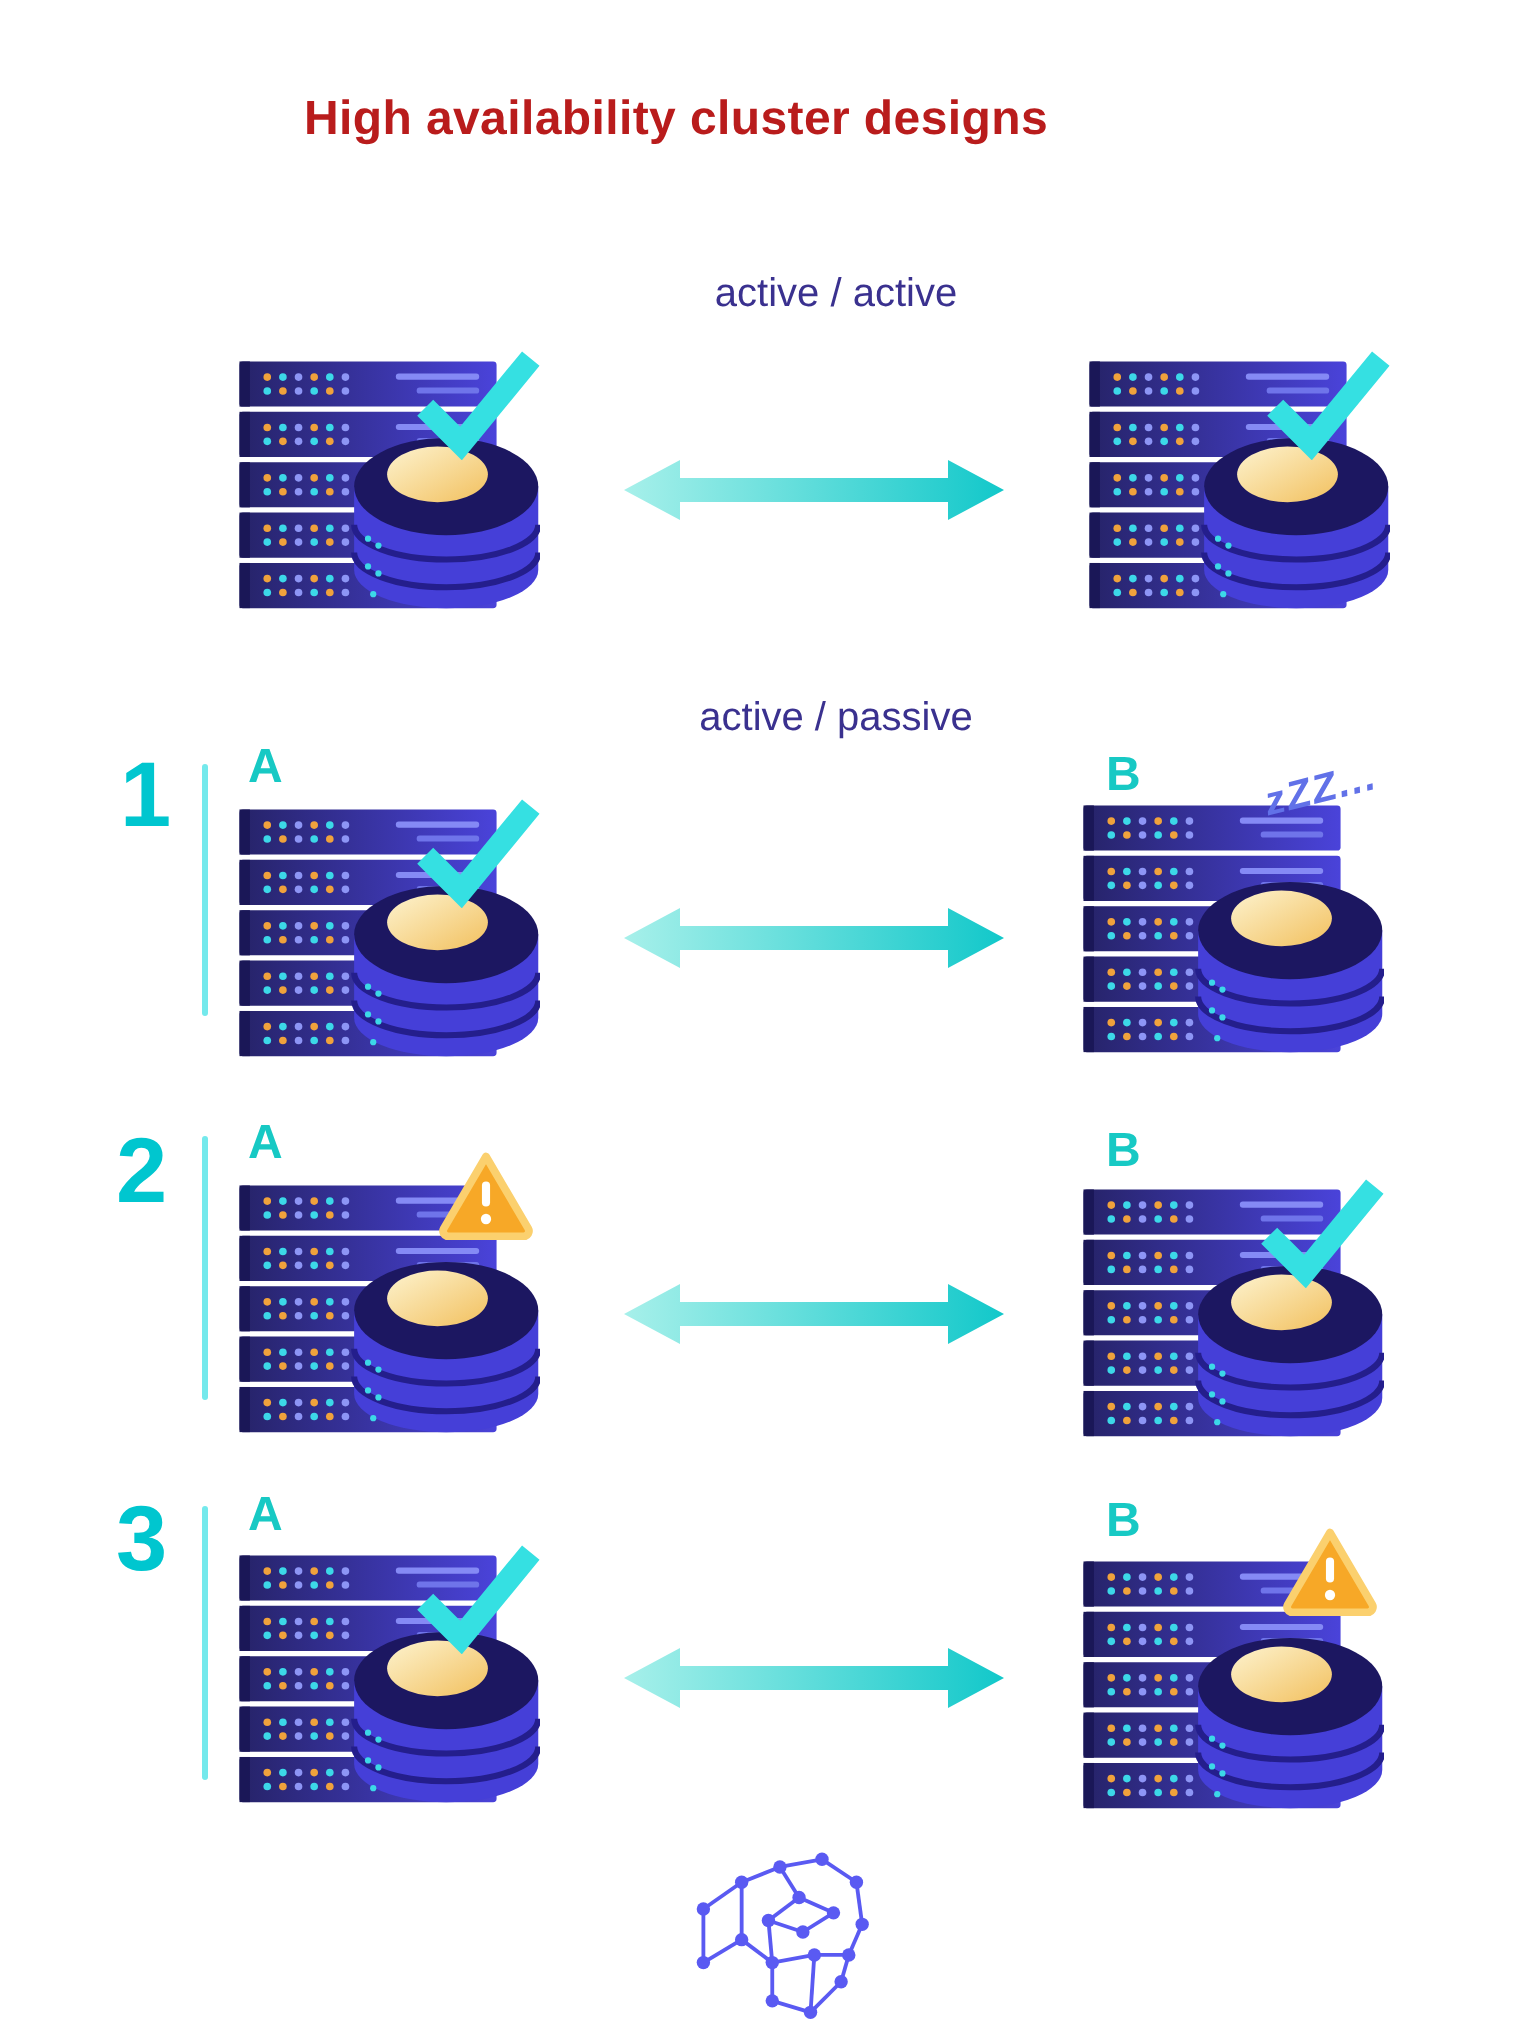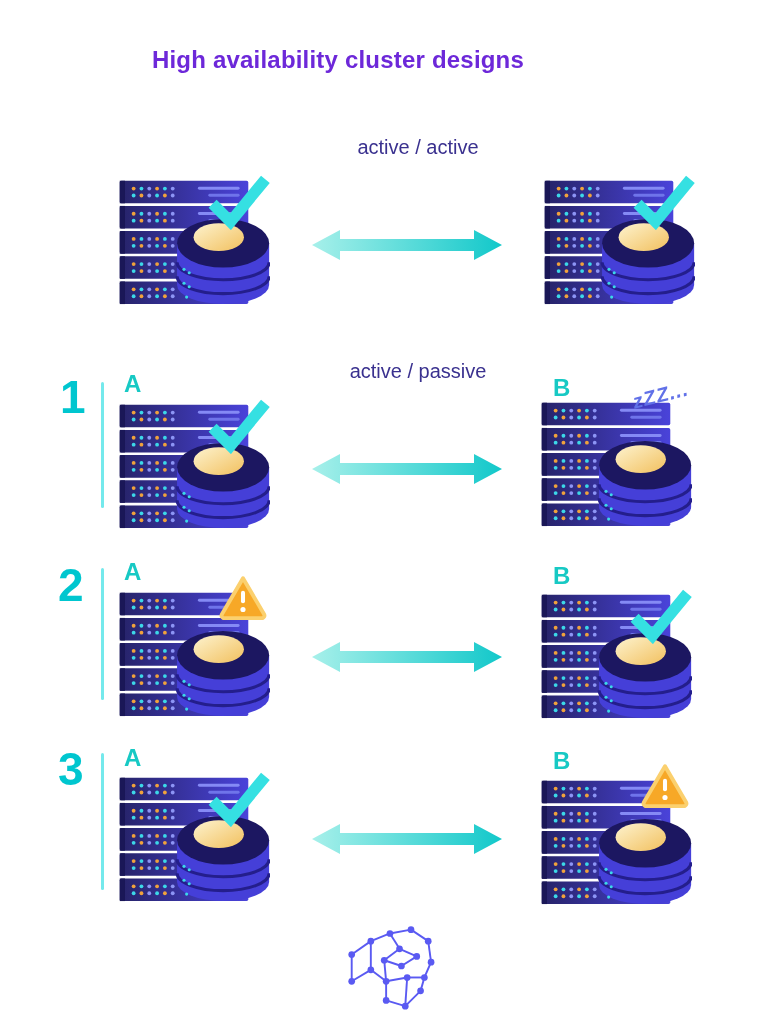--- a/index.html
+++ b/index.html
@@ -3,21 +3,21 @@
 <meta charset="utf-8">
 <style>
   html,body{margin:0;padding:0;}
   body{
     width:768px;height:1019px;position:relative;background:#ffffff;
     font-family:"Liberation Sans", sans-serif;overflow:hidden;
   }
   .abs{position:absolute;}
   .title{
     width:676px;text-align:center;top:46px;left:0;
-    font-size:24px;font-weight:bold;color:#6d28d9;letter-spacing:.2px;
+    font-size:24px;font-weight:bold;color:#b91c1c;letter-spacing:.2px;
   }
   .caption{
     font-size:20px;color:#3a318f;transform:translateX(-50%);white-space:nowrap;
   }
   .num{
     font-size:46px;font-weight:bold;color:#00c6cf;line-height:1;
   }
   .vline{
     width:3px;background:#74e9ec;border-radius:2px;
   }
@@ -246,21 +246,21 @@
     </svg>
   <div class="abs server" style="left:543px;top:178px">
     <svg class="rack">
         <use href="#sym-server"></use>
       </svg>
     <svg class="abs status-check">
         <use href="#sym-check"></use>
       </svg>
   </div>
 
-  <div class="abs caption" style="left:418px;top:360px">active / passive</div>
+  <div class="abs caption" style="left:418px;top:348px">active / passive</div>
 
   <div class="abs num" style="left:60px;top:374px">1</div>
   <div class="abs vline" style="left:101px;top:382px;height:126px"></div>
 
   <div class="abs node-label" style="left:124px;top:372px">A</div>
   <div class="abs server" style="left:118px;top:402px">
     <svg class="rack">
         <use href="#sym-server"></use>
       </svg>
     <svg class="abs status-check">

